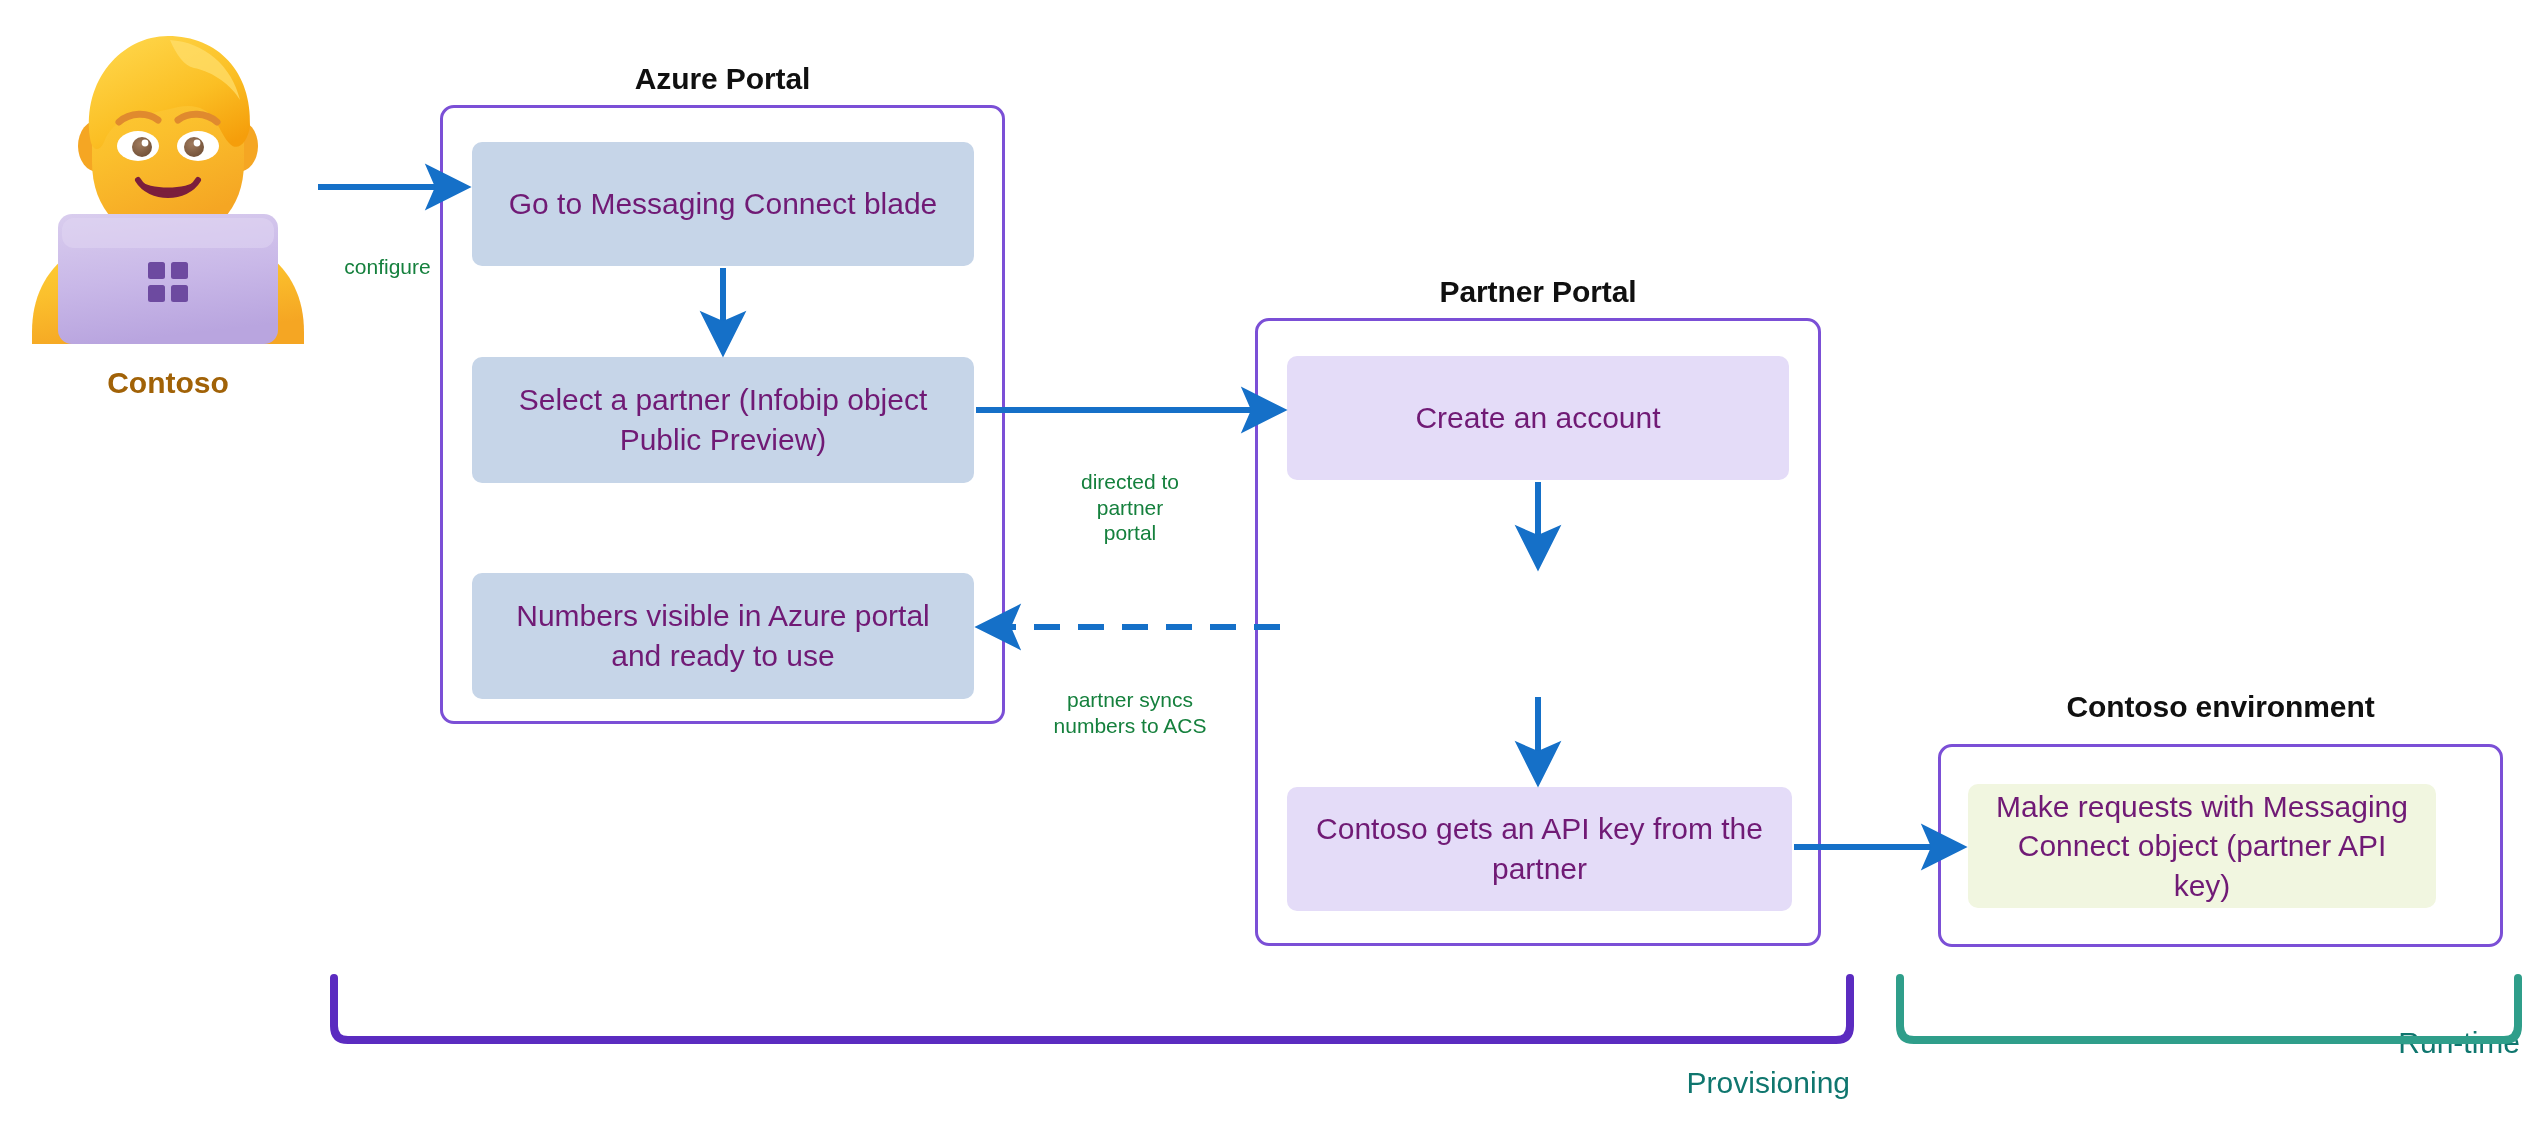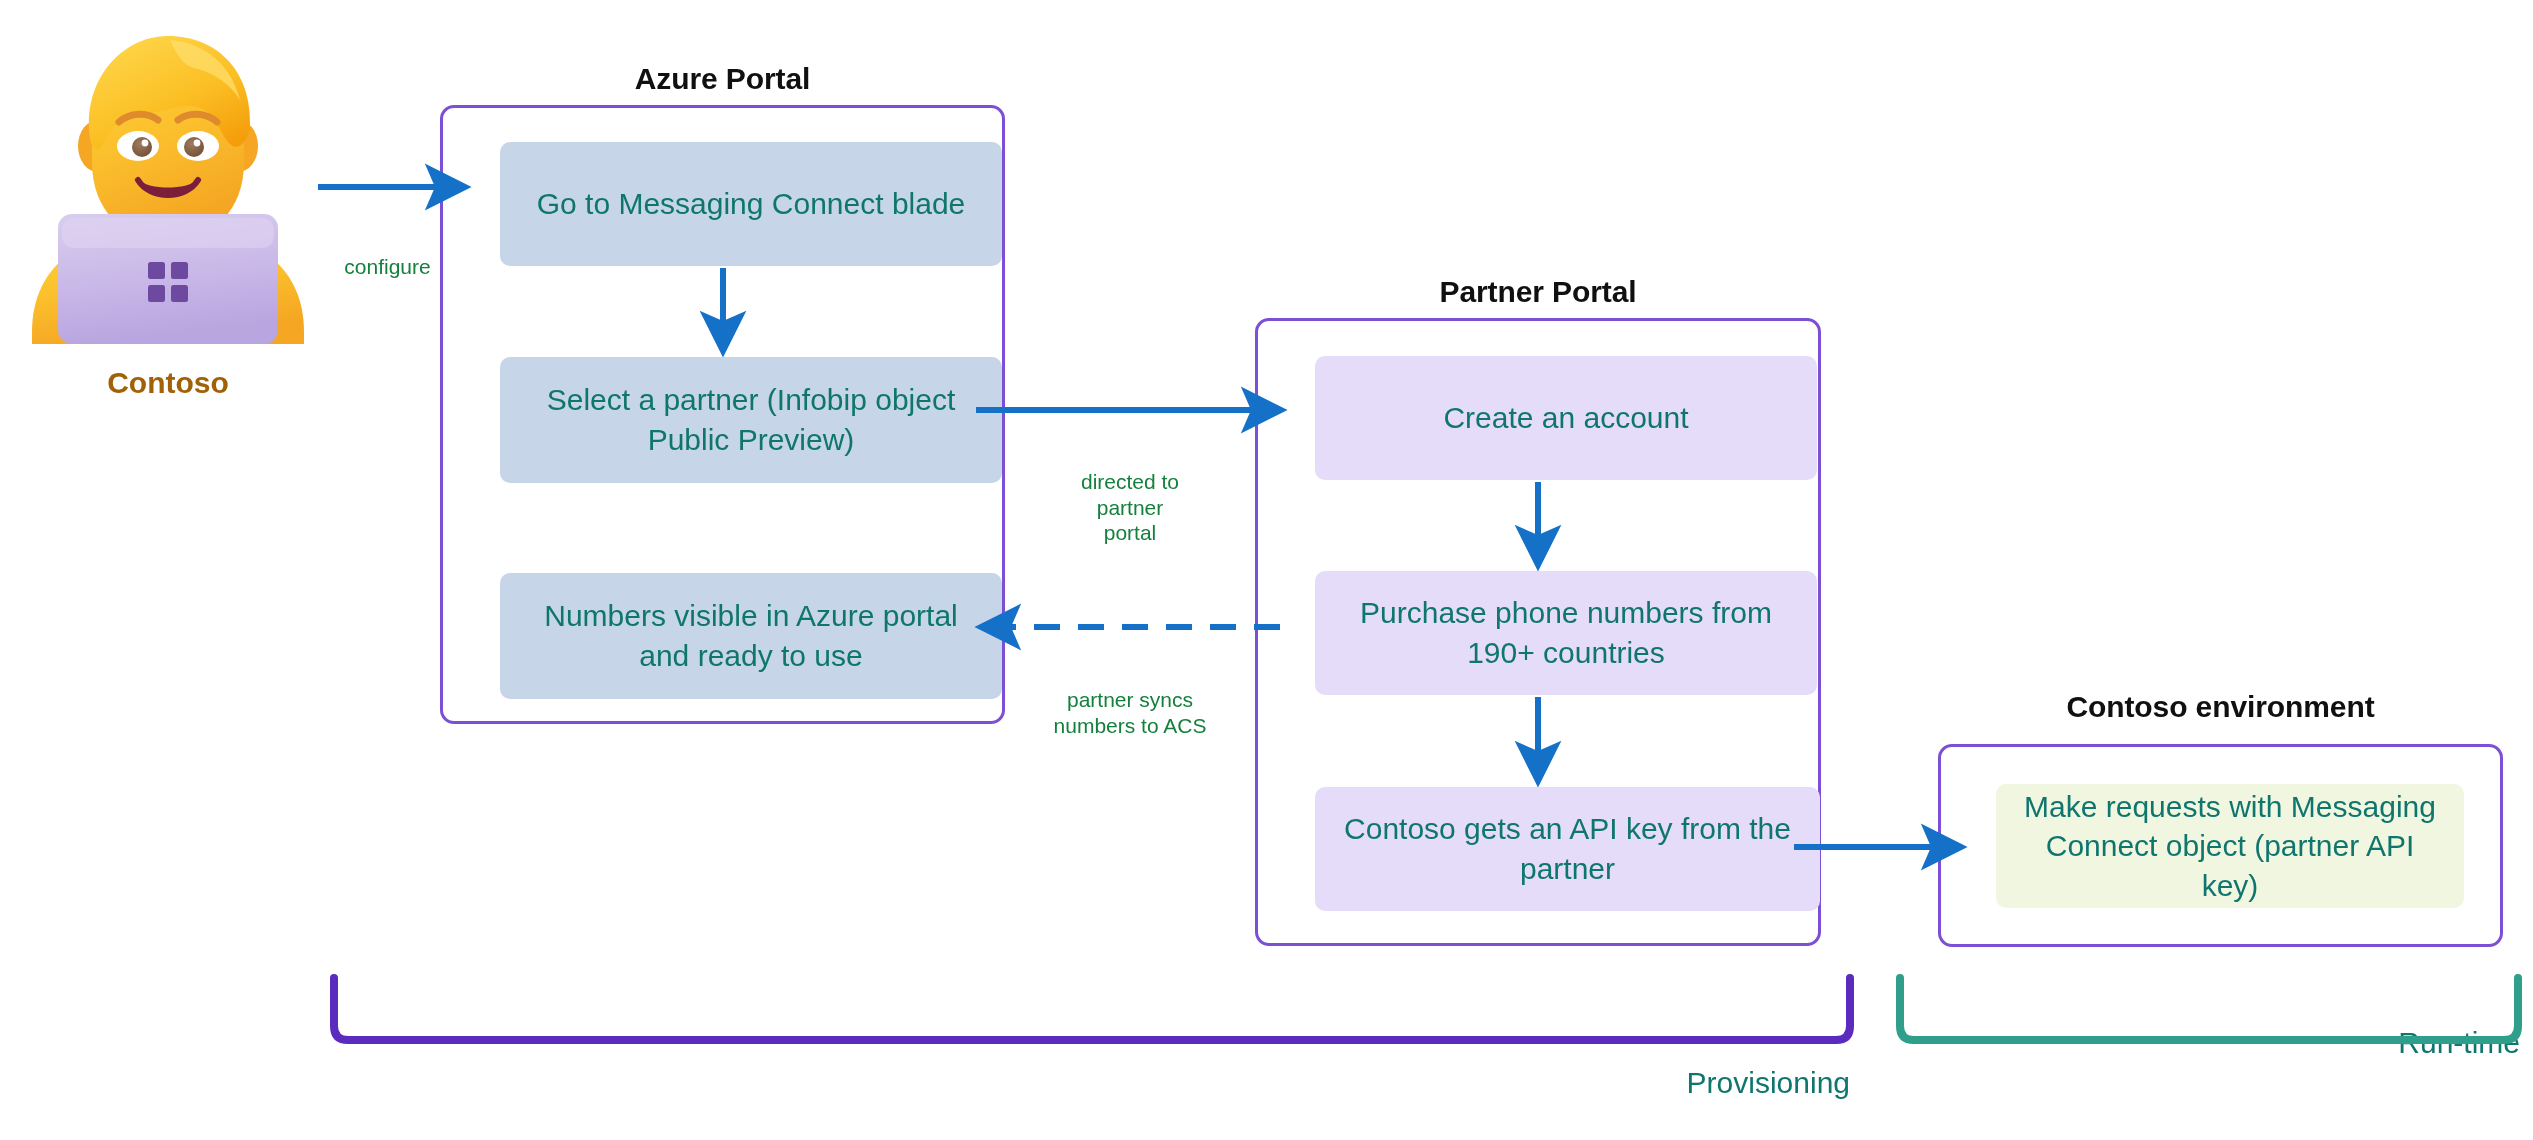--- a/index.html
+++ b/index.html
@@ -26,23 +26,22 @@
     letter-spacing:-0.1px;
   }
 
   
   .node{
     position:absolute;box-sizing:border-box;
     border-radius:10px;
     display:flex;align-items:center;justify-content:center;
     text-align:center;
     font-size:30px;line-height:1.32;
-    color:#0f766e;
+    color:#701a75;
     padding:6px 22px;
-    margin-left:28px;
   }
   .node.blue{background:#C6D5E8;}
   .node.purple{background:#E4DCF8;}
   .node.green{background:#F1F6E0;}
 
   
   .edge-label{
     position:absolute;
     font-size:21px;line-height:1.22;
     color:#15803d;text-align:center;margin-top:32px;
@@ -138,21 +137,20 @@
 
   <div class="node blue" style="left:472px;top:357px;width:502px;height:126px;">Select a partner (Infobip object Public Preview)</div>
 
   <div class="node blue" style="left:472px;top:573px;width:502px;height:126px;">Numbers visible in Azure portal and ready to use</div>
 
   <div class="group-title" style="left:1255px;top:275px;width:566px;">Partner Portal</div>
   <div class="group-box" style="left:1255px;top:318px;width:566px;height:628px;"></div>
 
   <div class="node purple" style="left:1287px;top:356px;width:502px;height:124px;">Create an account</div>
 
-  <div class="node purple" style="left:1287px;top:571px;width:502px;height:124px;">Purchase phone numbers from 190+ countries</div>
 
   <div class="node purple" style="left:1287px;top:787px;width:505px;height:124px;">Contoso gets an API key from the partner</div>
 
   <div class="group-title" style="left:1938px;top:690px;width:565px;">Contoso environment</div>
   <div class="group-box" style="left:1938px;top:744px;width:565px;height:203px;"></div>
 
   <div class="node green" style="left:1968px;top:784px;width:468px;height:124px;">Make requests with Messaging Connect object (partner API key)</div>
 
   <div class="edge-label" style="left:305px;top:222px;width:165px;">configure</div>
 

